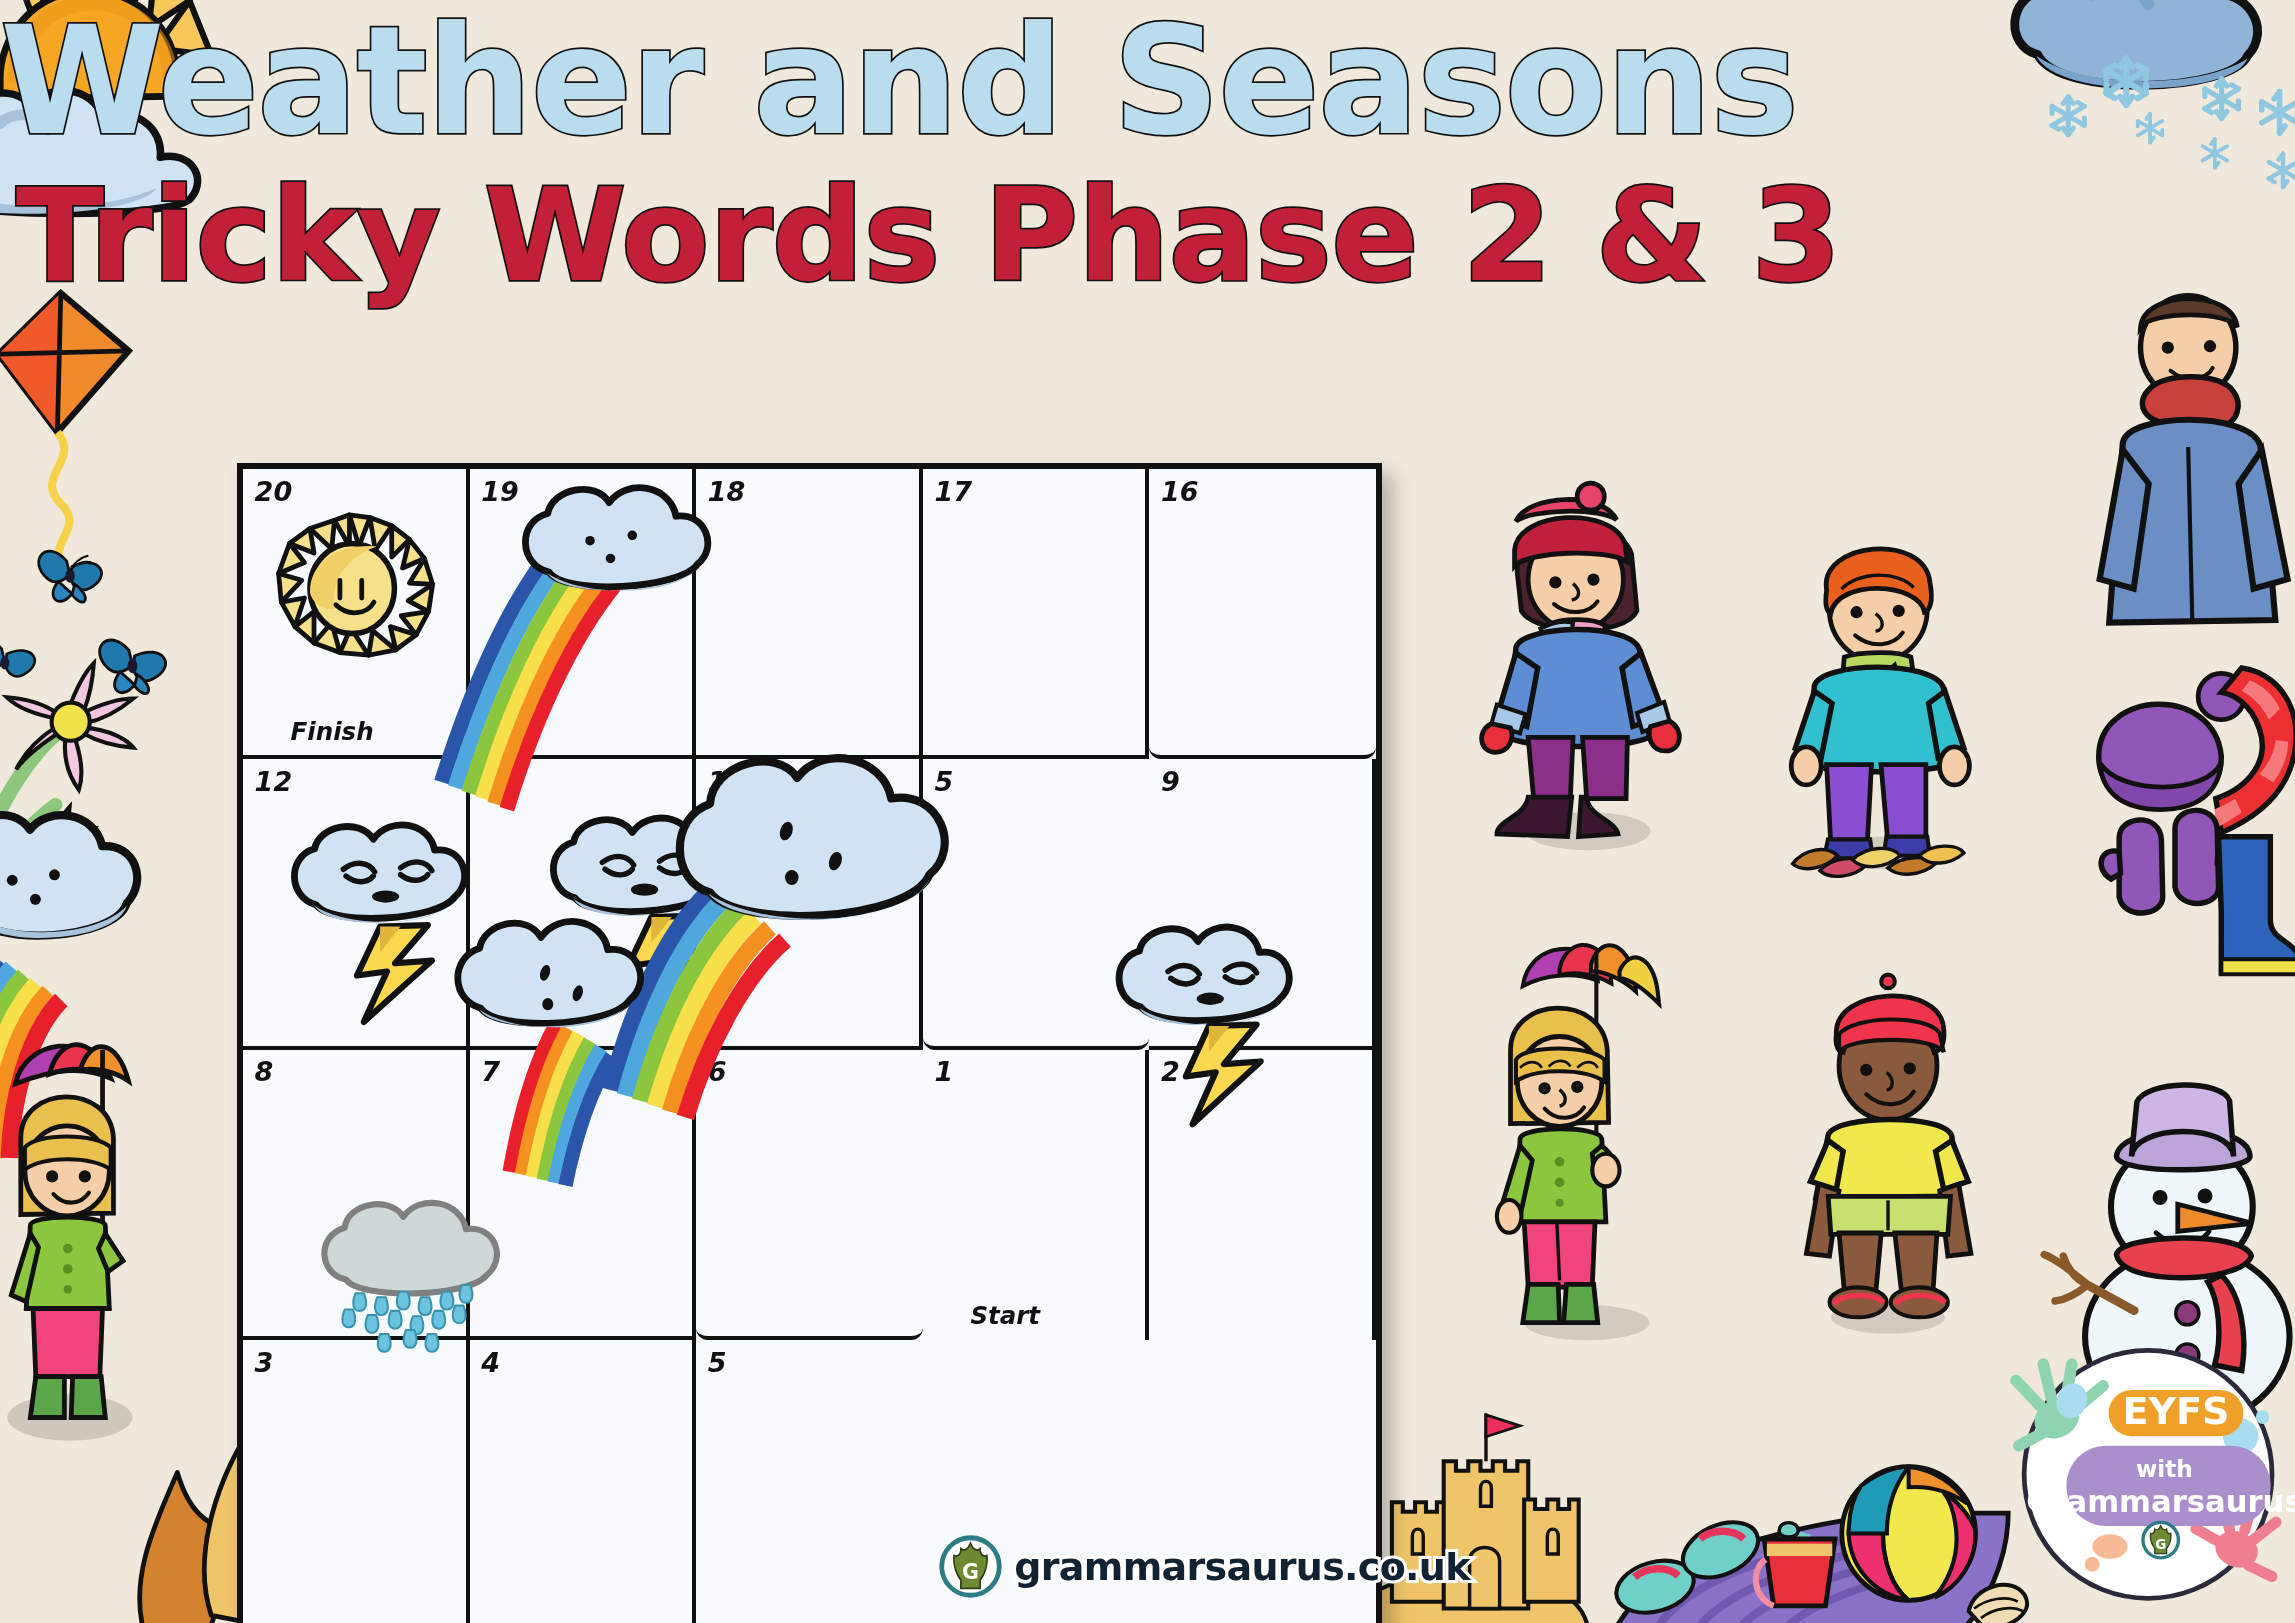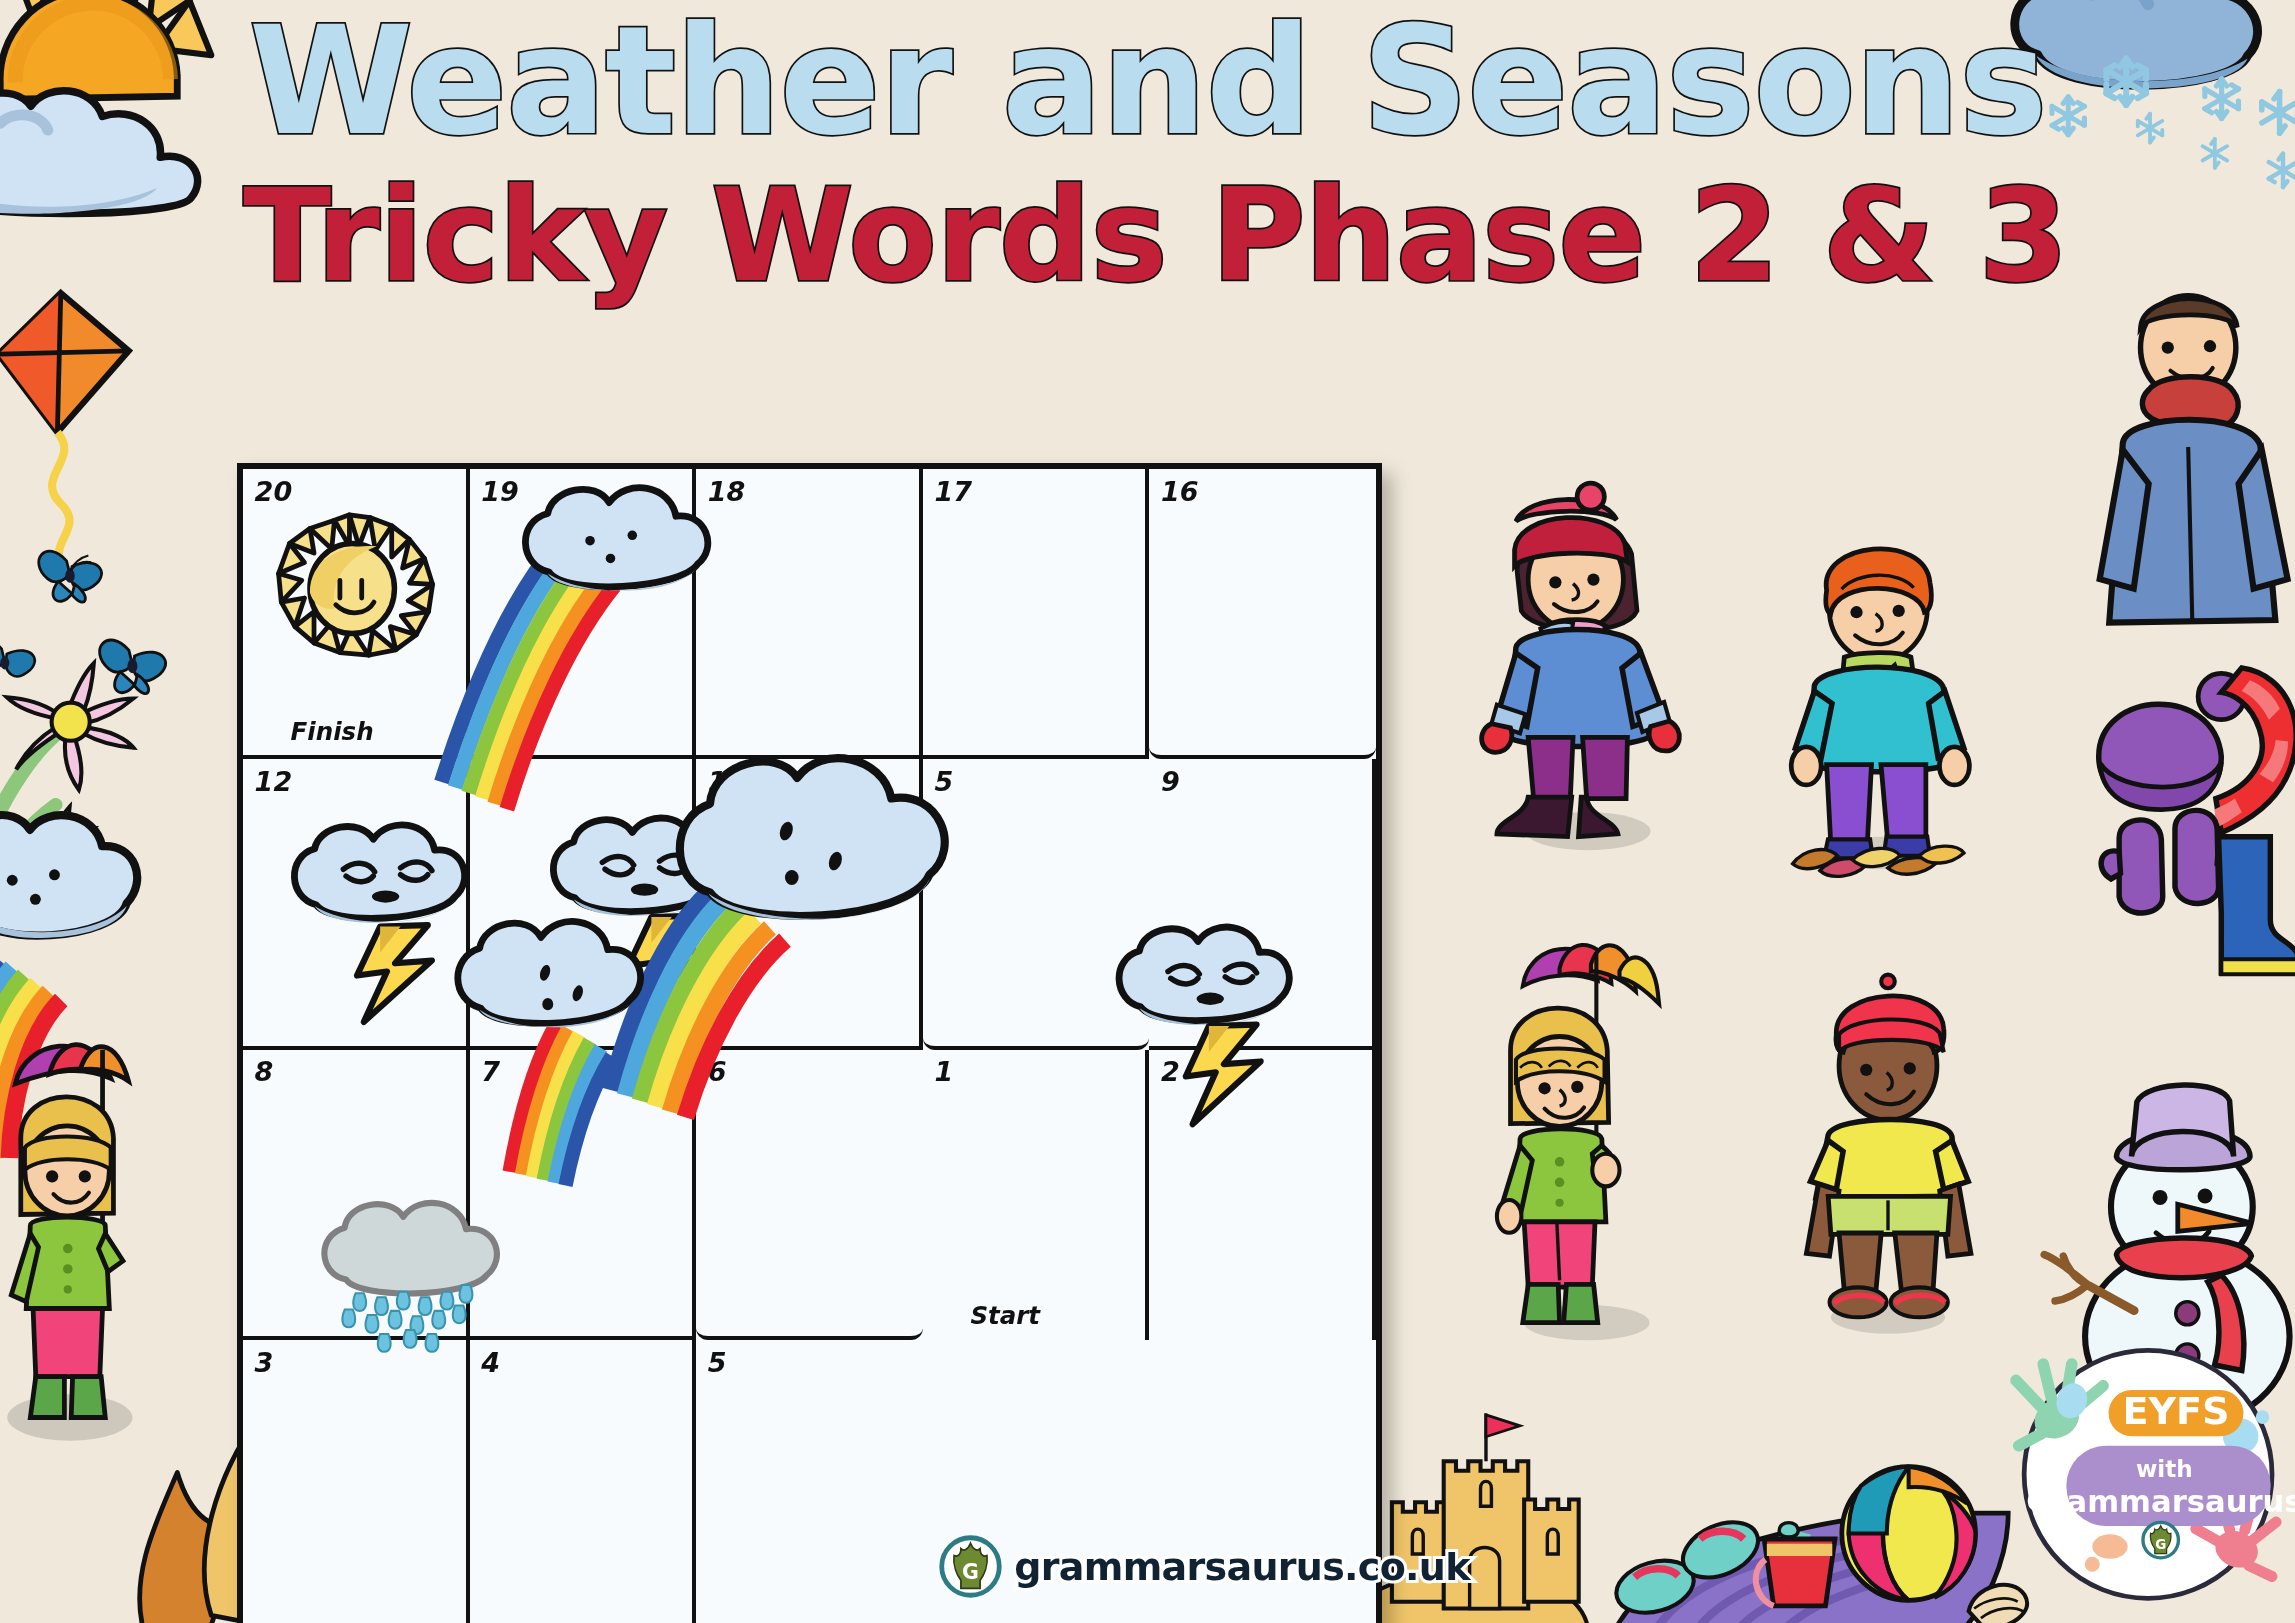--- a/index.html
+++ b/index.html
@@ -7,21 +7,21 @@
     width:2295px;height:1623px;
     background:#f0e9db;
     font-family:"Liberation Sans", sans-serif;
     overflow:hidden;position:relative;
   }
   .stage{position:absolute;inset:0;}
   .abs{position:absolute;}
 
   
   #title-block{
-    position:absolute;left:0;right:0;top:6.8px;text-align:center;z-index:40;
+    position:absolute;left:0;right:0;top:6.8px;z-index:40;
     pointer-events:none;
   }
   #main-title{
     font-size:149px;line-height:1.0;font-weight:700;letter-spacing:-1.4px;
     color:#b9dcee;
     -webkit-text-stroke:3.4px #111;
     paint-order:stroke fill;
     font-family:"DejaVu Sans", sans-serif;
   }
   #sub-title{

